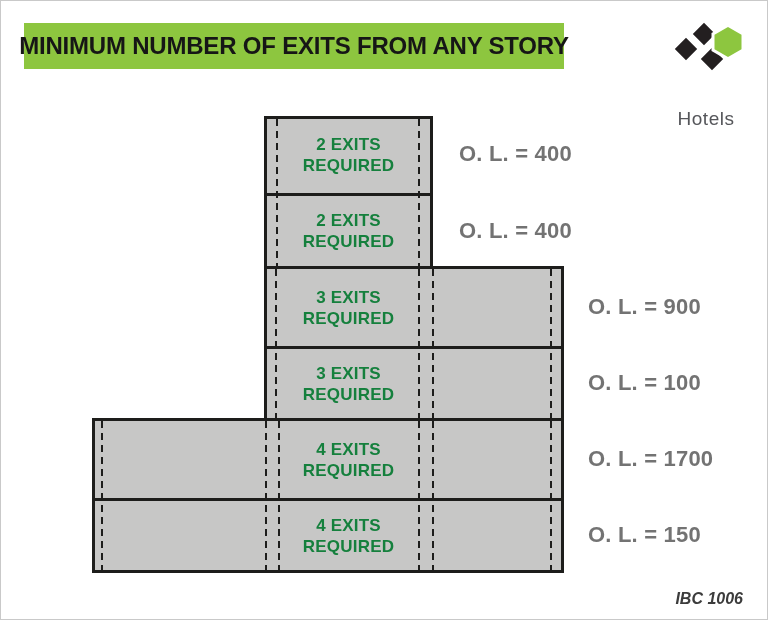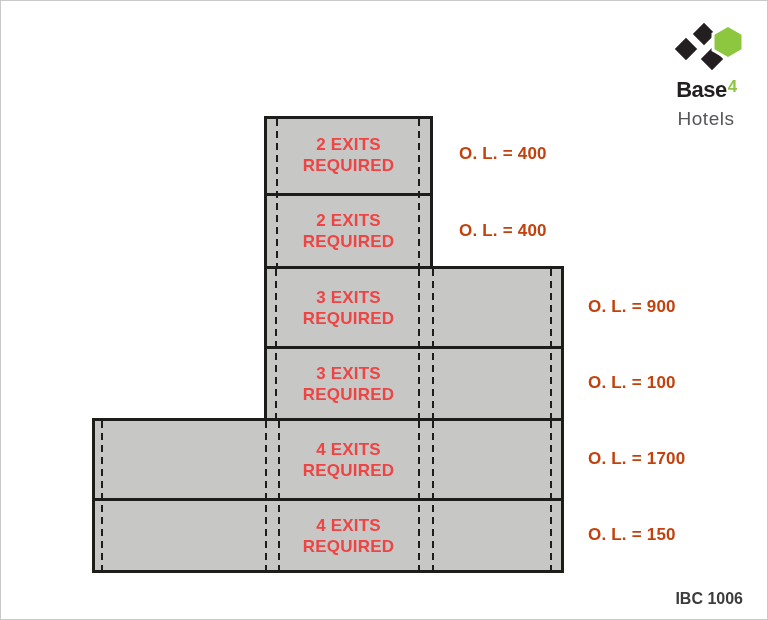--- a/index.html
+++ b/index.html
@@ -33,46 +33,48 @@
   .tier-b { left:263px; top:265px; width:300px; height:155px; }
   .tier-c { left:91px;  top:417px; width:472px; height:155px; }
   .floor-line { position:absolute; left:0; right:0; height:3px; background:#1D1D1B; }
   .vdash {
     position:absolute; top:0; bottom:0; width:2px;
     background:repeating-linear-gradient(to bottom, #1D1D1B 0 7px, transparent 7px 12px);
   }
   .story-label {
     position:absolute; left:263px; width:169px;
     display:flex; align-items:center; justify-content:center; text-align:center;
-    font-size:17px; font-weight:bold; line-height:21px; color:#ef4444;
+    font-size:17px; font-weight:bold; line-height:21px; color:#15803d;
     white-space:pre-line; letter-spacing:0.2px;
   }
   .ol-label {
     position:absolute; transform:translateY(-50%);
-    font-size:17px; font-weight:bold; color:#c2410c; letter-spacing:0.2px; white-space:nowrap;
+    font-size:22px; font-weight:bold; color:#737373; letter-spacing:0.2px; white-space:nowrap;
   }
   .code-ref {
     position:absolute; right:24px; top:589px;
-    font-size:16px; font-weight:bold; color:#3c3c3c;
+    font-size:16px; font-style:italic; font-weight:bold; color:#3c3c3c;
   }
 </style>
 </head>
 <body>
 
 <div class="canvas">
 
+  <div class="title-bar">
+    <div class="title-text">MINIMUM NUMBER OF EXITS FROM ANY STORY</div>
+  </div>
 
   <svg class="logo-mark" viewBox="0 0 82 58" xmlns="http://www.w3.org/2000/svg">
     <rect x="12.5" y="25.5" width="17" height="17" transform="rotate(45 21 34)" fill="#231F20" stroke="#ffffff" stroke-width="1.2"></rect>
     <rect x="30.5" y="10.5" width="17" height="17" transform="rotate(45 39 19)" fill="#231F20" stroke="#ffffff" stroke-width="1.2"></rect>
     <rect x="38.5" y="35.5" width="17" height="17" transform="rotate(45 47 44)" fill="#231F20" stroke="#ffffff" stroke-width="1.2"></rect>
     <polygon points="63,8.5 46.5,18 46.5,36 63,45.5 79.5,36 79.5,18" fill="#ffffff"></polygon>
     <polygon points="63,12 49.5,19.7 49.5,34.3 63,42 76.5,34.3 76.5,19.7" fill="#8DC63F"></polygon>
   </svg>
-  <div class="logo-wordmark"><span>Base</span><span class="logo-sup">4</span></div>
   <div class="logo-subtitle">Hotels</div>
 
   <div>
 
     <div class="tier tier-a">
       <div class="vdash" style="left:9px"></div>
       <div class="vdash" style="left:151px"></div>
       <div class="floor-line" style="top:74px"></div>
     </div>
 

